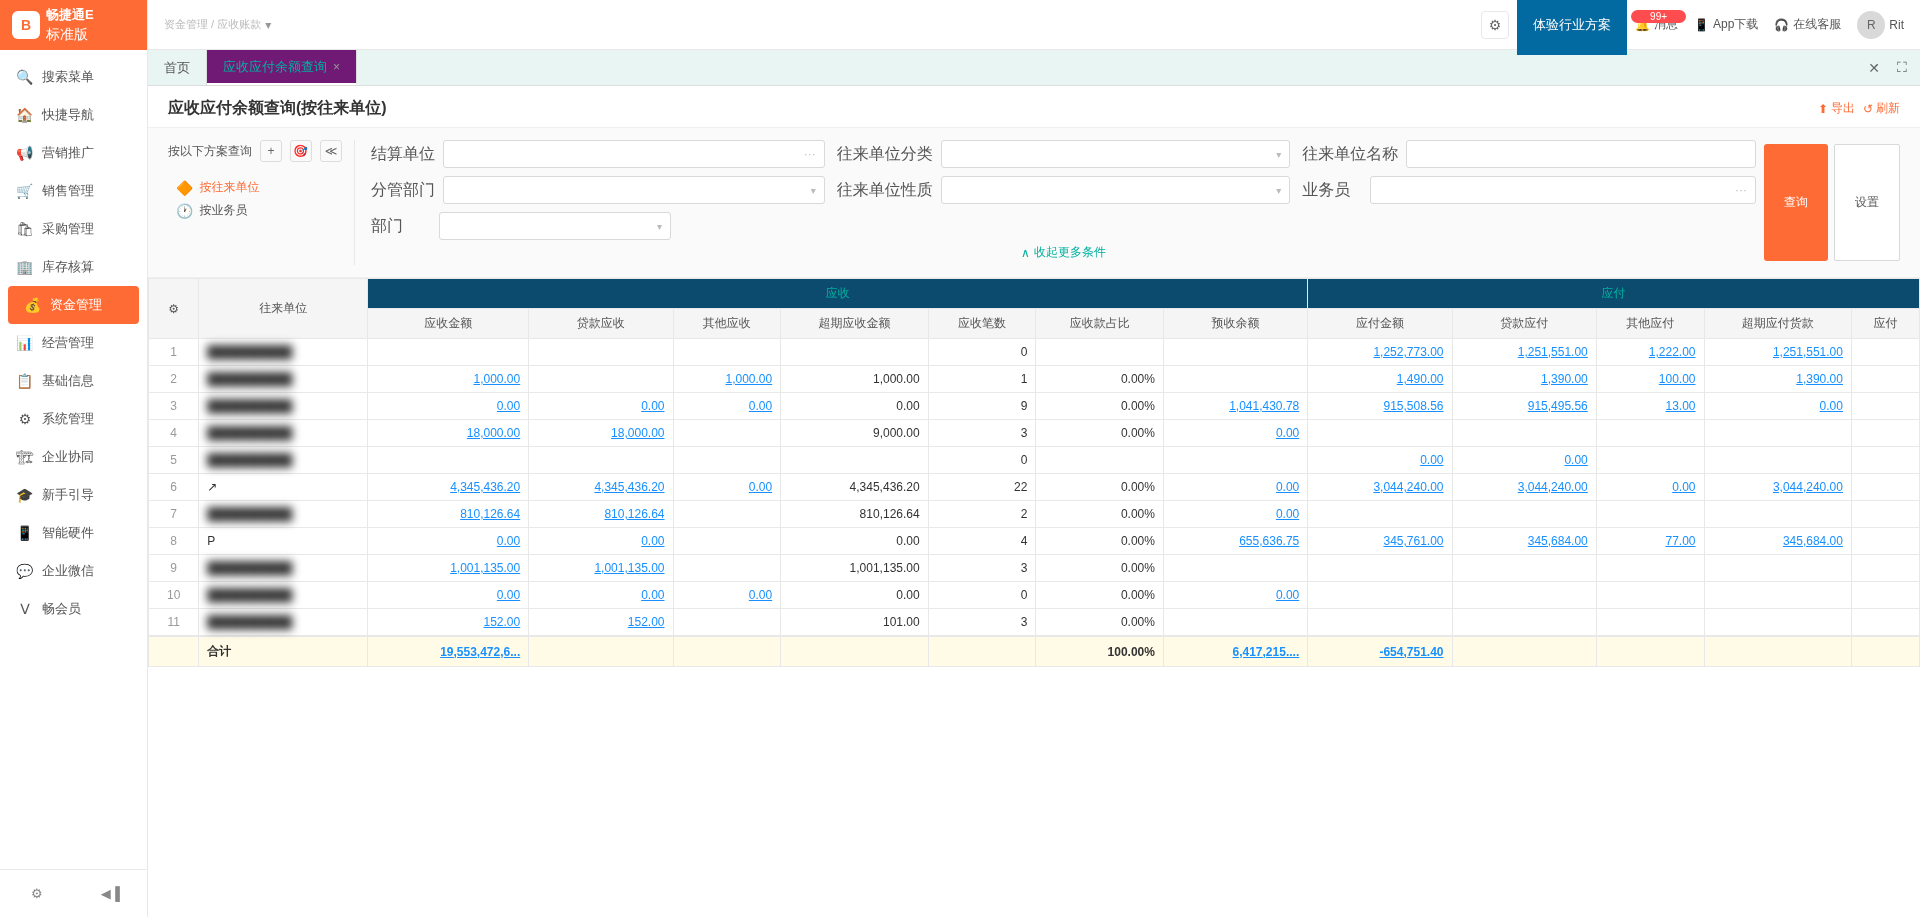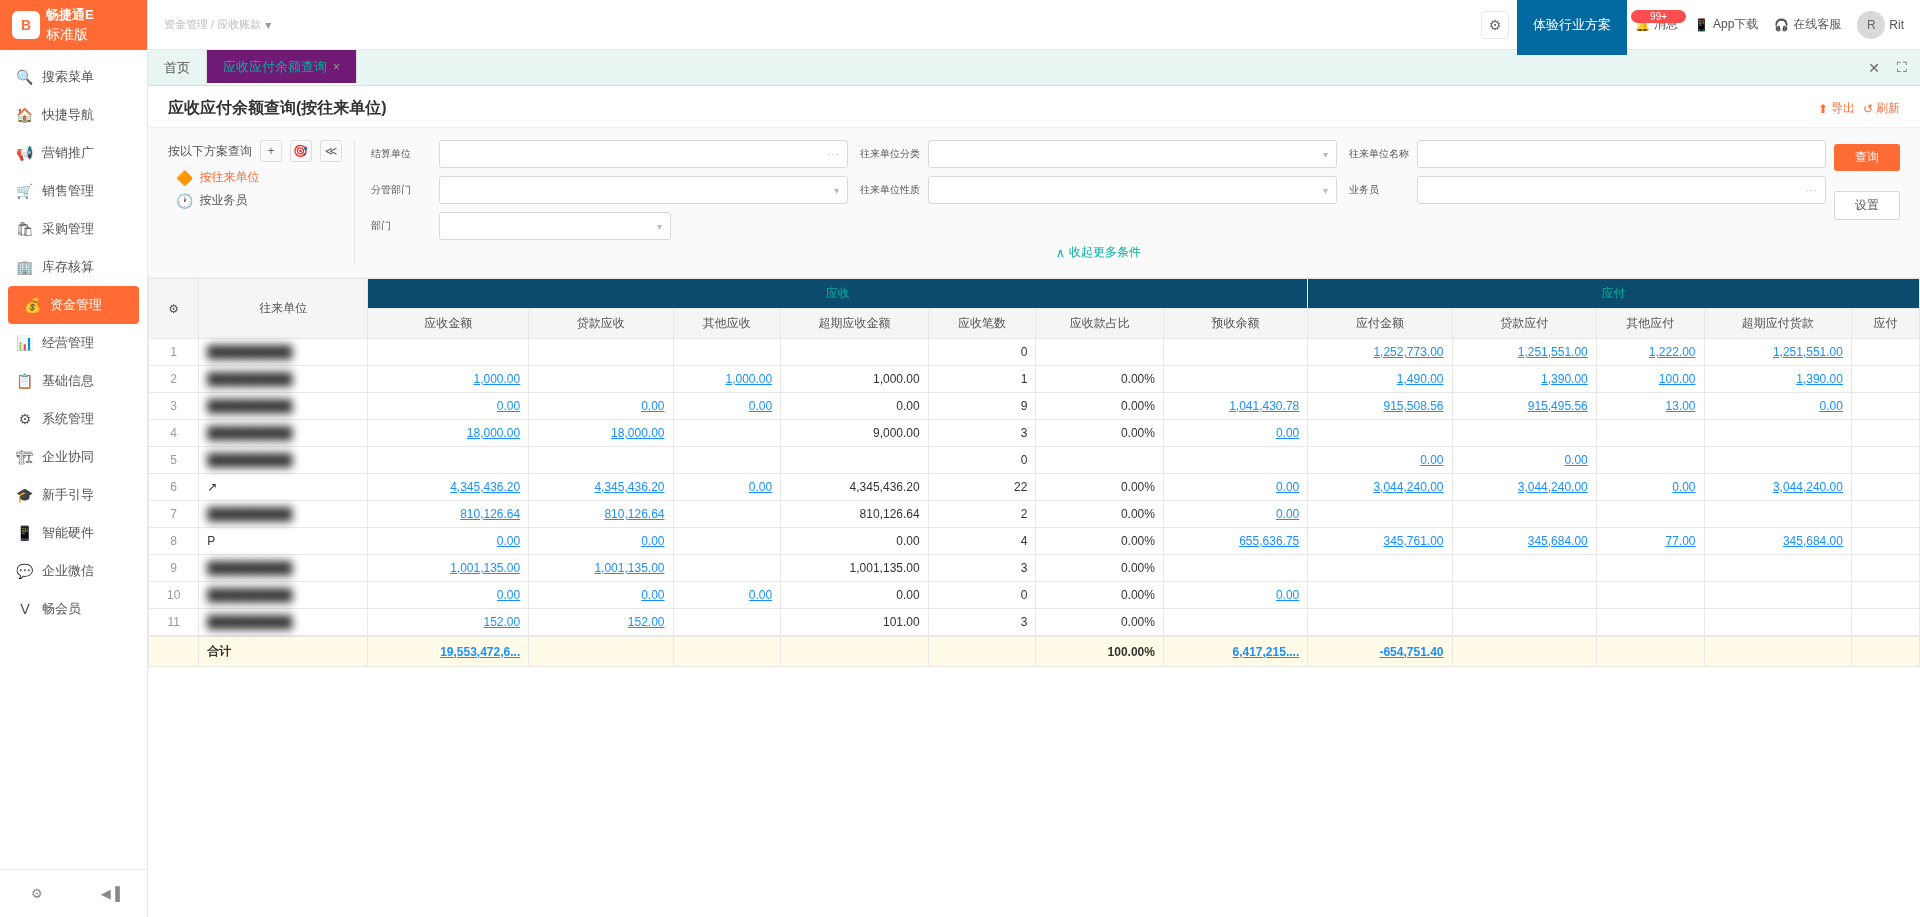--- a/index.html
+++ b/index.html
@@ -71,41 +71,41 @@
       display: flex; align-items: center; justify-content: space-between; padding: 12px 20px 8px;
       border-bottom: 1px solid #f0f0f0;
     }
     .page-title { font-size: 16px; font-weight: bold; color: #333; }
     .page-header-actions { display: flex; gap: 8px; align-items: center; }
     .btn-export { color: #ff6b35; cursor: pointer; font-size: 12px; display: flex; align-items: center; gap: 3px; }
     .btn-refresh { color: #ff6b35; cursor: pointer; font-size: 12px; display: flex; align-items: center; gap: 3px; }
 
     
     .filter-area { padding: 12px 20px; border-bottom: 1px solid #f0f0f0; background: #fafafa; }
-    .filter-header { display: flex; align-items: center; gap: 8px; }
+    .filter-header { display: flex; align-items: center; gap: 8px; margin-bottom: 10px; }
     .filter-label { font-size: 12px; color: #555; }
     .filter-icon-btn { width: 22px; height: 22px; border: 1px solid #ddd; border-radius: 3px; display: flex; align-items: center; justify-content: center; cursor: pointer; color: #666; font-size: 12px; }
     .filter-tree { padding: 4px 0 4px 8px; }
     .filter-tree-item { display: flex; align-items: center; gap: 6px; padding: 3px 0; cursor: pointer; }
     .filter-tree-item.active .filter-tree-label { color: #ff6b35; }
     .filter-tree-icon { font-size: 14px; }
     .filter-tree-label { font-size: 12px; color: #555; }
     .filter-row { display: flex; align-items: center; gap: 12px; }
     .filter-group { display: flex; align-items: center; gap: 8px; flex: 1; }
-    .filter-field-label { font-size: 10px; color: #555; min-width: 60px; white-space: nowrap; }
+    .filter-field-label { font-size: 16px; color: #555; min-width: 60px; white-space: nowrap; }
     .filter-input {
       flex: 1; height: 28px; border: 1px solid #d9d9d9; border-radius: 3px; padding: 0 8px; font-size: 12px;
       background: #fff; display: flex; align-items: center; justify-content: space-between; cursor: pointer;
     }
     .filter-input .dots { color: #bbb; }
     .filter-input .arrow { color: #bbb; font-size: 10px; }
     .filter-collapse { display: flex; align-items: center; justify-content: center; padding: 4px 0; cursor: pointer; color: #00b0a0; font-size: 12px; gap: 4px; }
 
     
-    .action-btns { display: flex; flex-direction: column; gap: 20px; padding: 4px 0; }
+    .action-btns { display: flex; flex-direction: row; gap: 6px; padding: 4px 0; }
     .btn-query { background: #ff6b35; color: #fff; border: none; padding: 5px 20px; border-radius: 3px; cursor: pointer; font-size: 12px; }
     .btn-set { background: #fff; color: #555; border: 1px solid #d9d9d9; padding: 5px 20px; border-radius: 2px; cursor: pointer; font-size: 12px; }
 
     
     .table-container { flex: 1; overflow: auto; position: relative; }
     .data-table { width: 100%; border-collapse: collapse; font-size: 12px; }
     .data-table th, .data-table td { border: 1px solid #e8e8e8; padding: 6px 8px; text-align: right; white-space: nowrap; }
     .data-table th { background: #f5f5f5; color: #555; font-weight: normal; text-align: center; }
     .data-table td:nth-child(2) { text-align: left; }
     .data-table th.group-header { background: #0c4a6e; color: #00b0a0; text-align: center; }

